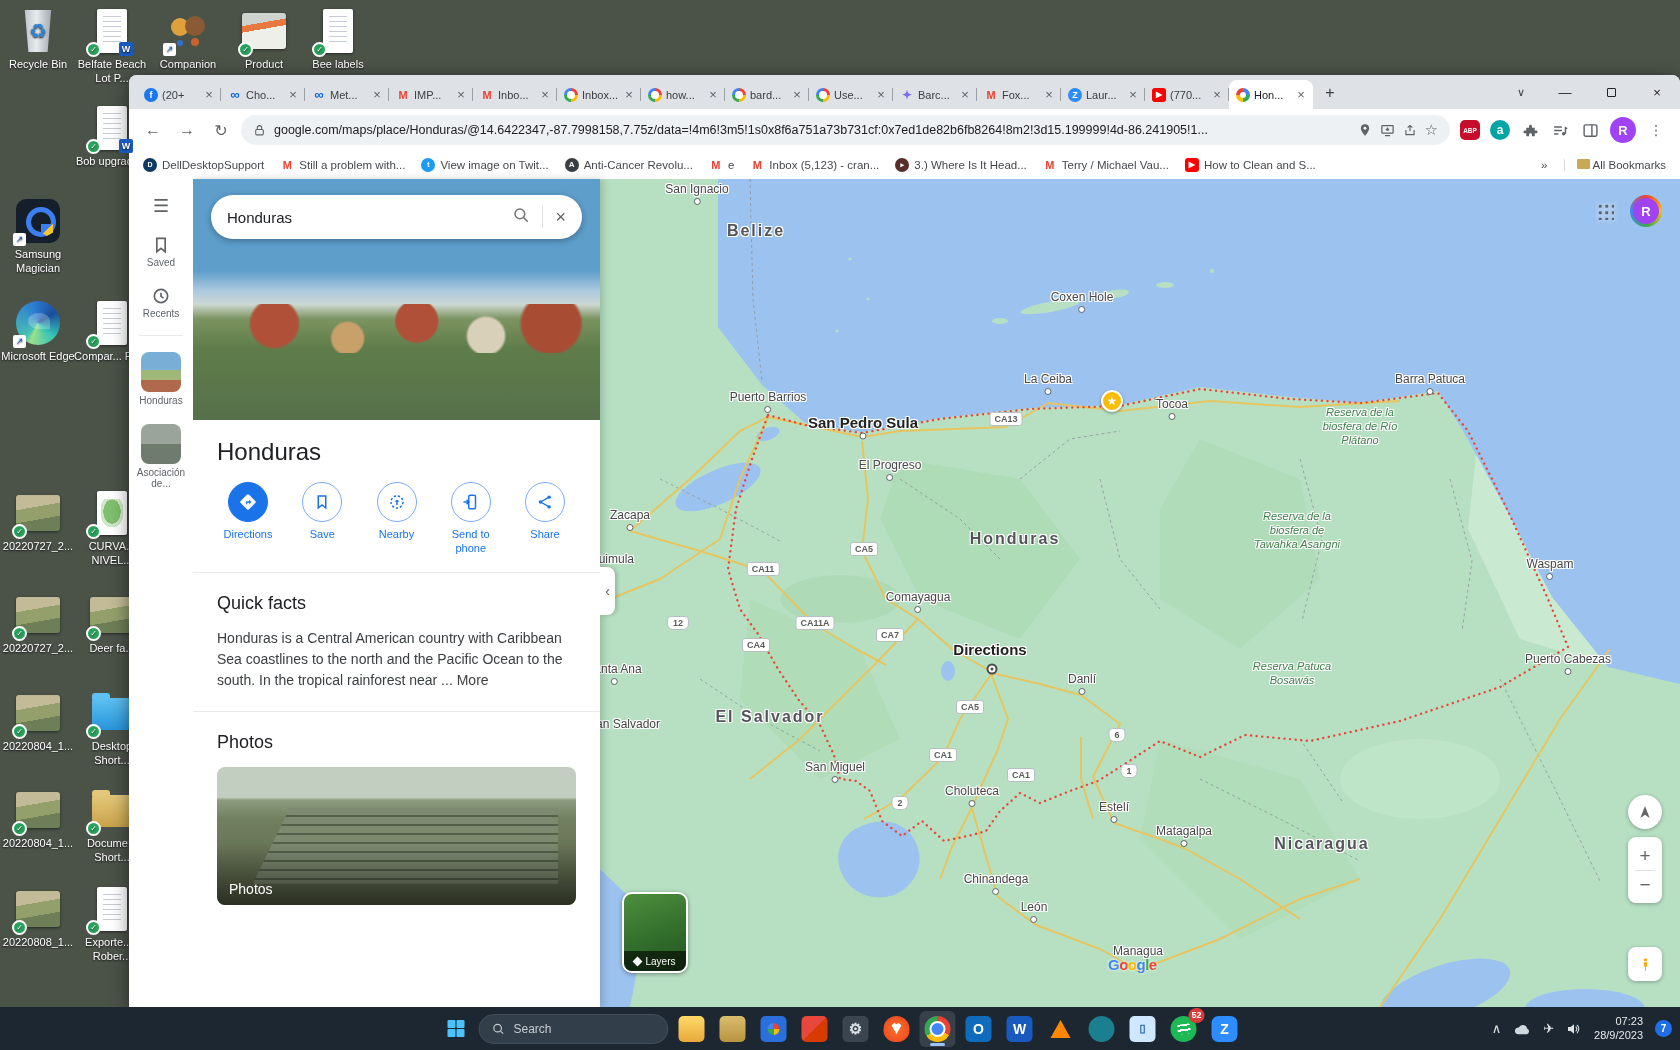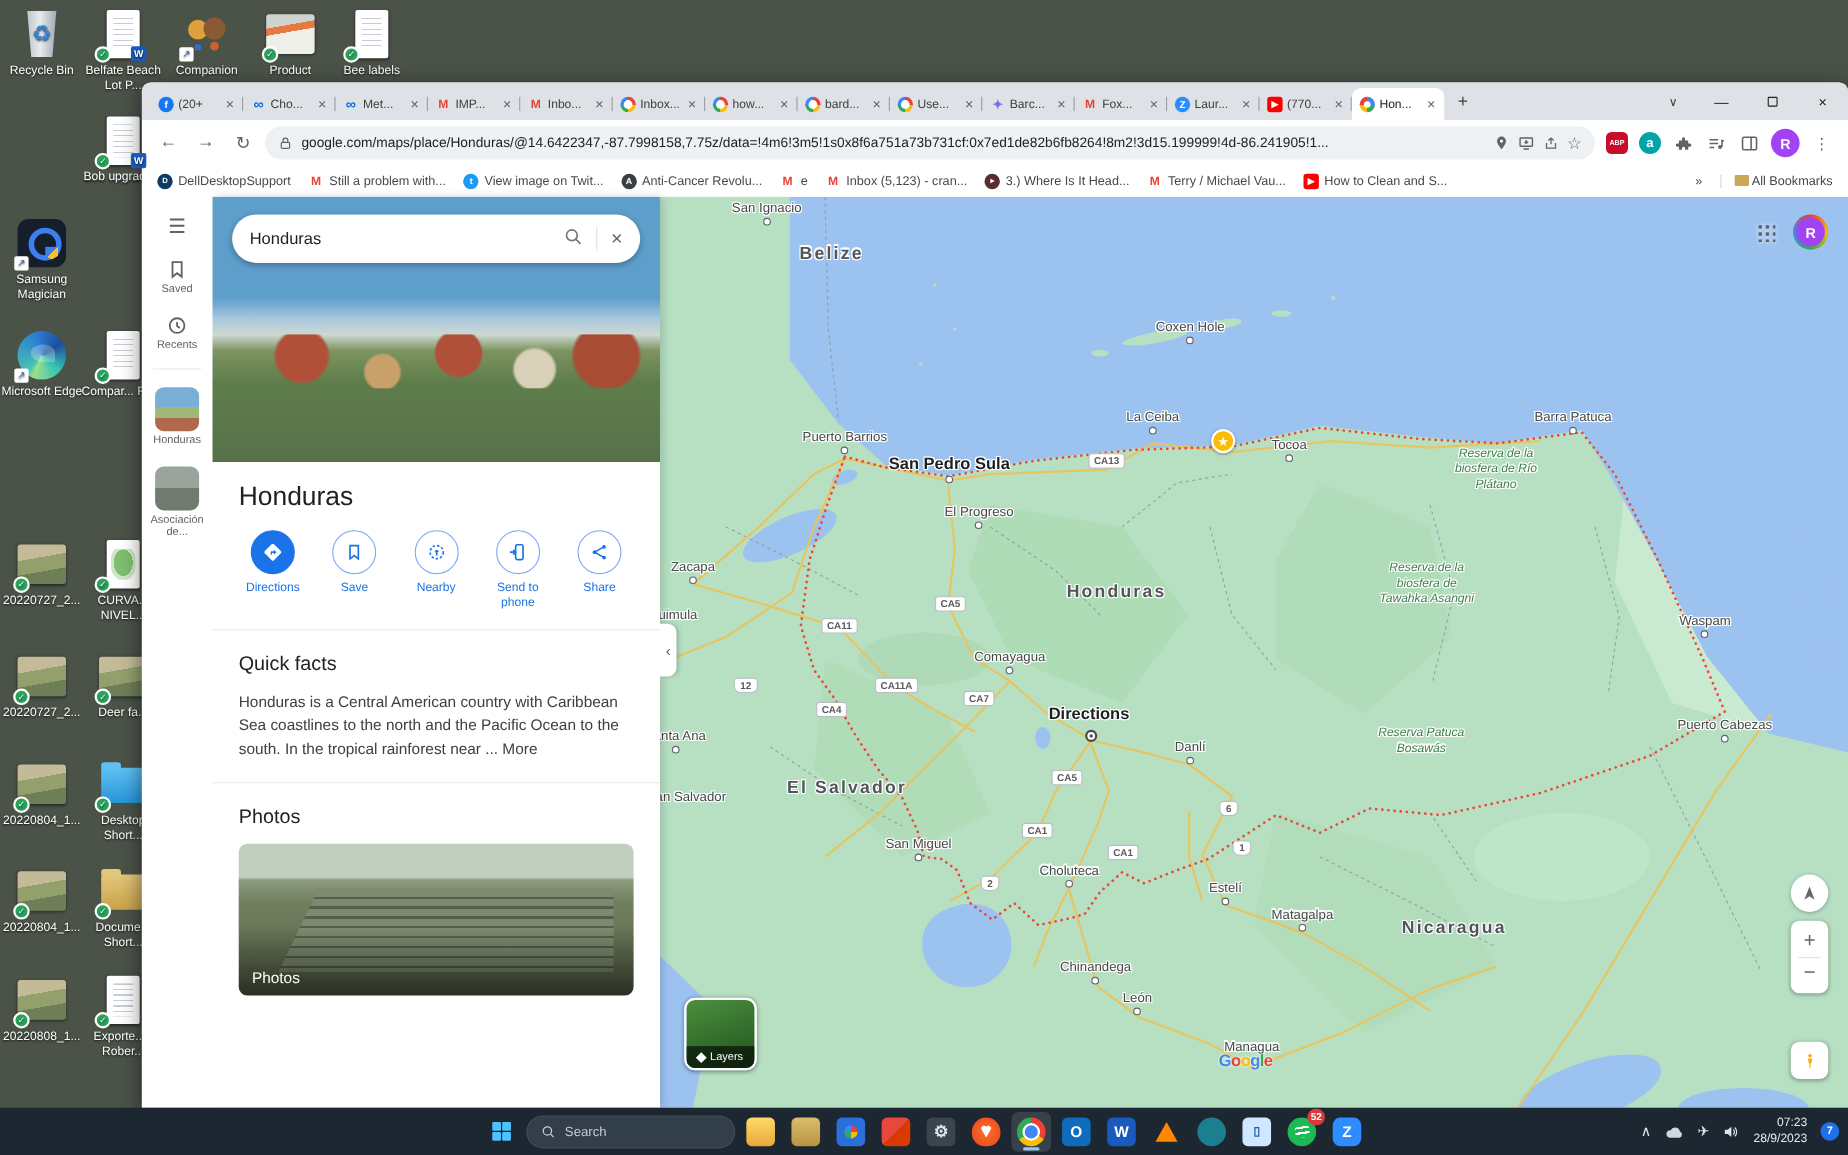--- a/index.html
+++ b/index.html
@@ -160,21 +160,21 @@
 
   .collapse{position:absolute;left:0;top:388px;width:15px;height:48px;background:#fff;border-radius:0 8px 8px 0;
     box-shadow:2px 0 4px rgba(0,0,0,.2);color:#5f6368;font-size:14px;display:flex;align-items:center;justify-content:center;z-index:5;}
   .map-topright{position:absolute;right:18px;top:16px;display:flex;align-items:center;gap:16px;z-index:5;}
   .appsgrid{width:17px;height:17px;background:radial-gradient(#5f6368 1.6px,transparent 1.9px);
     background-size:6.5px 6.5px;filter:drop-shadow(0 0 2px #fff);}
   .mavatar{width:32px;height:32px;border-radius:50%;background:conic-gradient(#ea4335,#fbbc05,#34a853,#4285f4,#ea4335);
     display:flex;align-items:center;justify-content:center;}
   .mavatar span{width:26px;height:26px;border-radius:50%;background:#a142f4;color:#fff;font-size:13px;font-weight:bold;
     display:flex;align-items:center;justify-content:center;}
-  .layers{position:absolute;left:22px;bottom:34px;width:66px;height:66px;border-radius:10px;border:2px solid #fff;
+  .layers{position:absolute;left:22px;bottom:34px;width:66px;height:81px;border-radius:10px;border:2px solid #fff;
     box-shadow:0 1px 4px rgba(0,0,0,.4);overflow:hidden;z-index:5;
     background:linear-gradient(160deg,#4d8f3e,#306b2a 60%,#245322);}
   .layers .lfoot{position:absolute;left:0;right:0;bottom:0;height:20px;background:rgba(0,0,0,.6);color:#fff;
     font-size:10px;display:flex;align-items:center;justify-content:center;gap:4px;}
   .ldia{width:7px;height:7px;background:#fff;transform:rotate(45deg);display:inline-block;}
   .mapctl{position:absolute;right:18px;z-index:5;background:#fff;box-shadow:0 1px 4px rgba(0,0,0,.3);
     display:flex;align-items:center;justify-content:center;color:#666;}
   .myloc{bottom:178px;width:34px;height:34px;border-radius:50%;}
   .zoomctl{bottom:104px;width:34px;height:66px;border-radius:8px;flex-direction:column;font-size:19px;color:#666;}
   .zoomctl .zdiv{width:20px;height:1px;background:#e0e0e0;margin:3px 0;}

